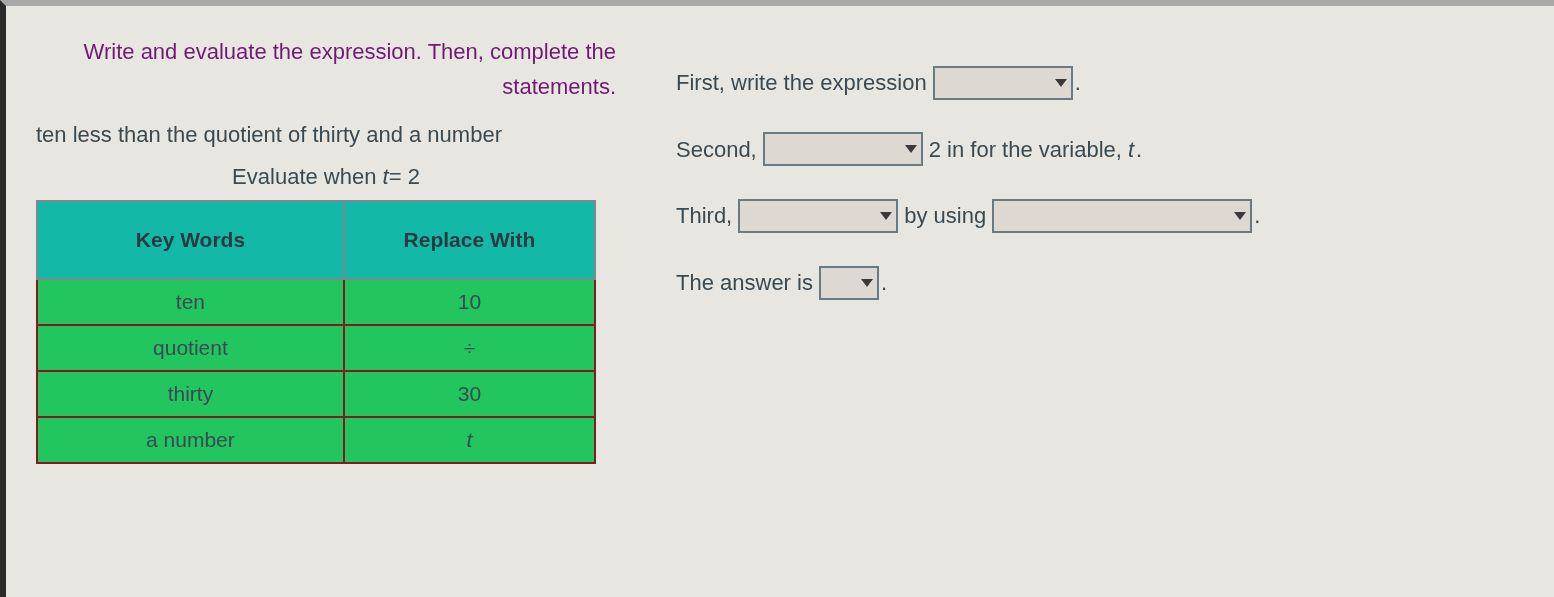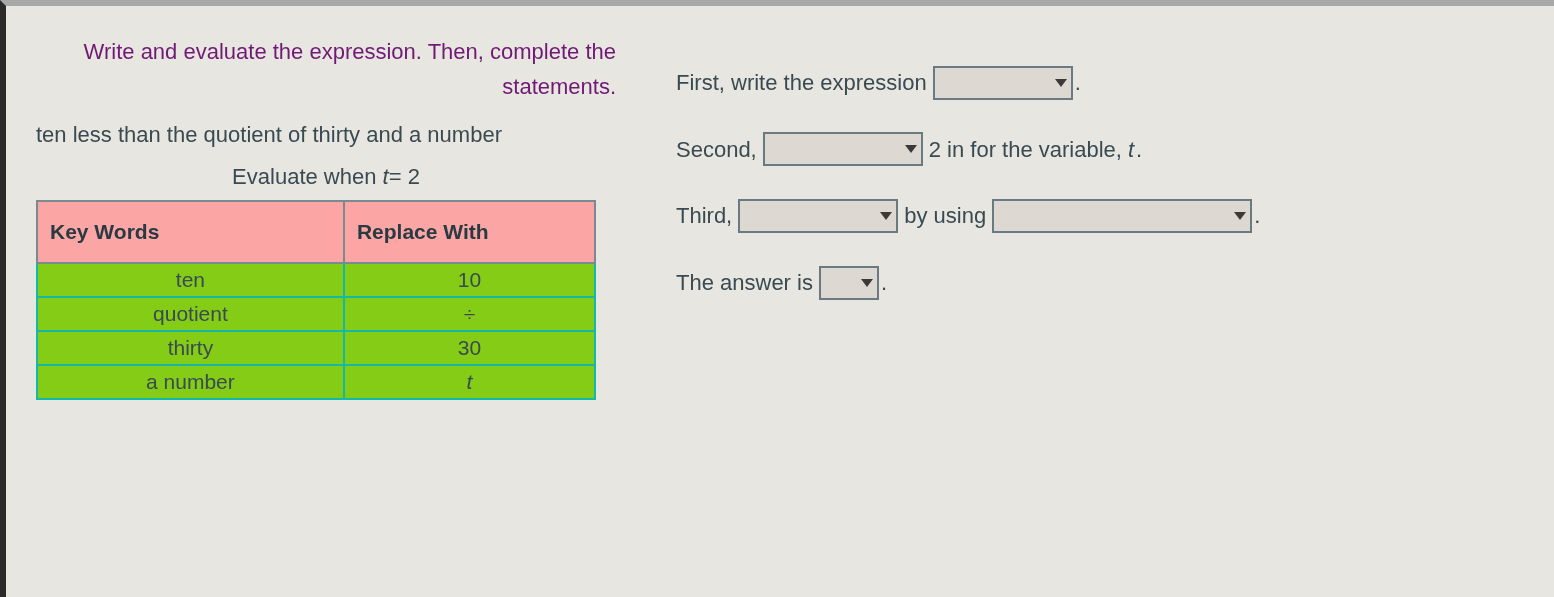--- a/index.html
+++ b/index.html
@@ -50,34 +50,34 @@
       font-style: normal;
     }
     .evaluate-text .var {
       font-style: italic;
     }
     table {
       border-collapse: collapse;
       width: 560px;
     }
     th {
-      background: #fca5a5;
+      background: #14b8a6;
       border: 2px solid #7a8a92;
-      padding: 18px 12px;
+      padding: 26px 12px;
       font-weight: bold;
-      text-align: left;
+      text-align: center;
       color: #2a3a42;
       font-size: 21px;
     }
     td {
-      border: 2px solid #14b8a6;
-      padding: 4px 12px;
+      border: 2px solid #7f1d1d;
+      padding: 10px 12px;
       text-align: center;
       color: #3a4a52;
-      background: #84cc16;
+      background: #22c55e;
       font-size: 21px;
     }
     td:first-child {
       width: 55%;
     }
     td .var {
       font-style: italic;
     }
     .stmt-line {
       display: flex;

